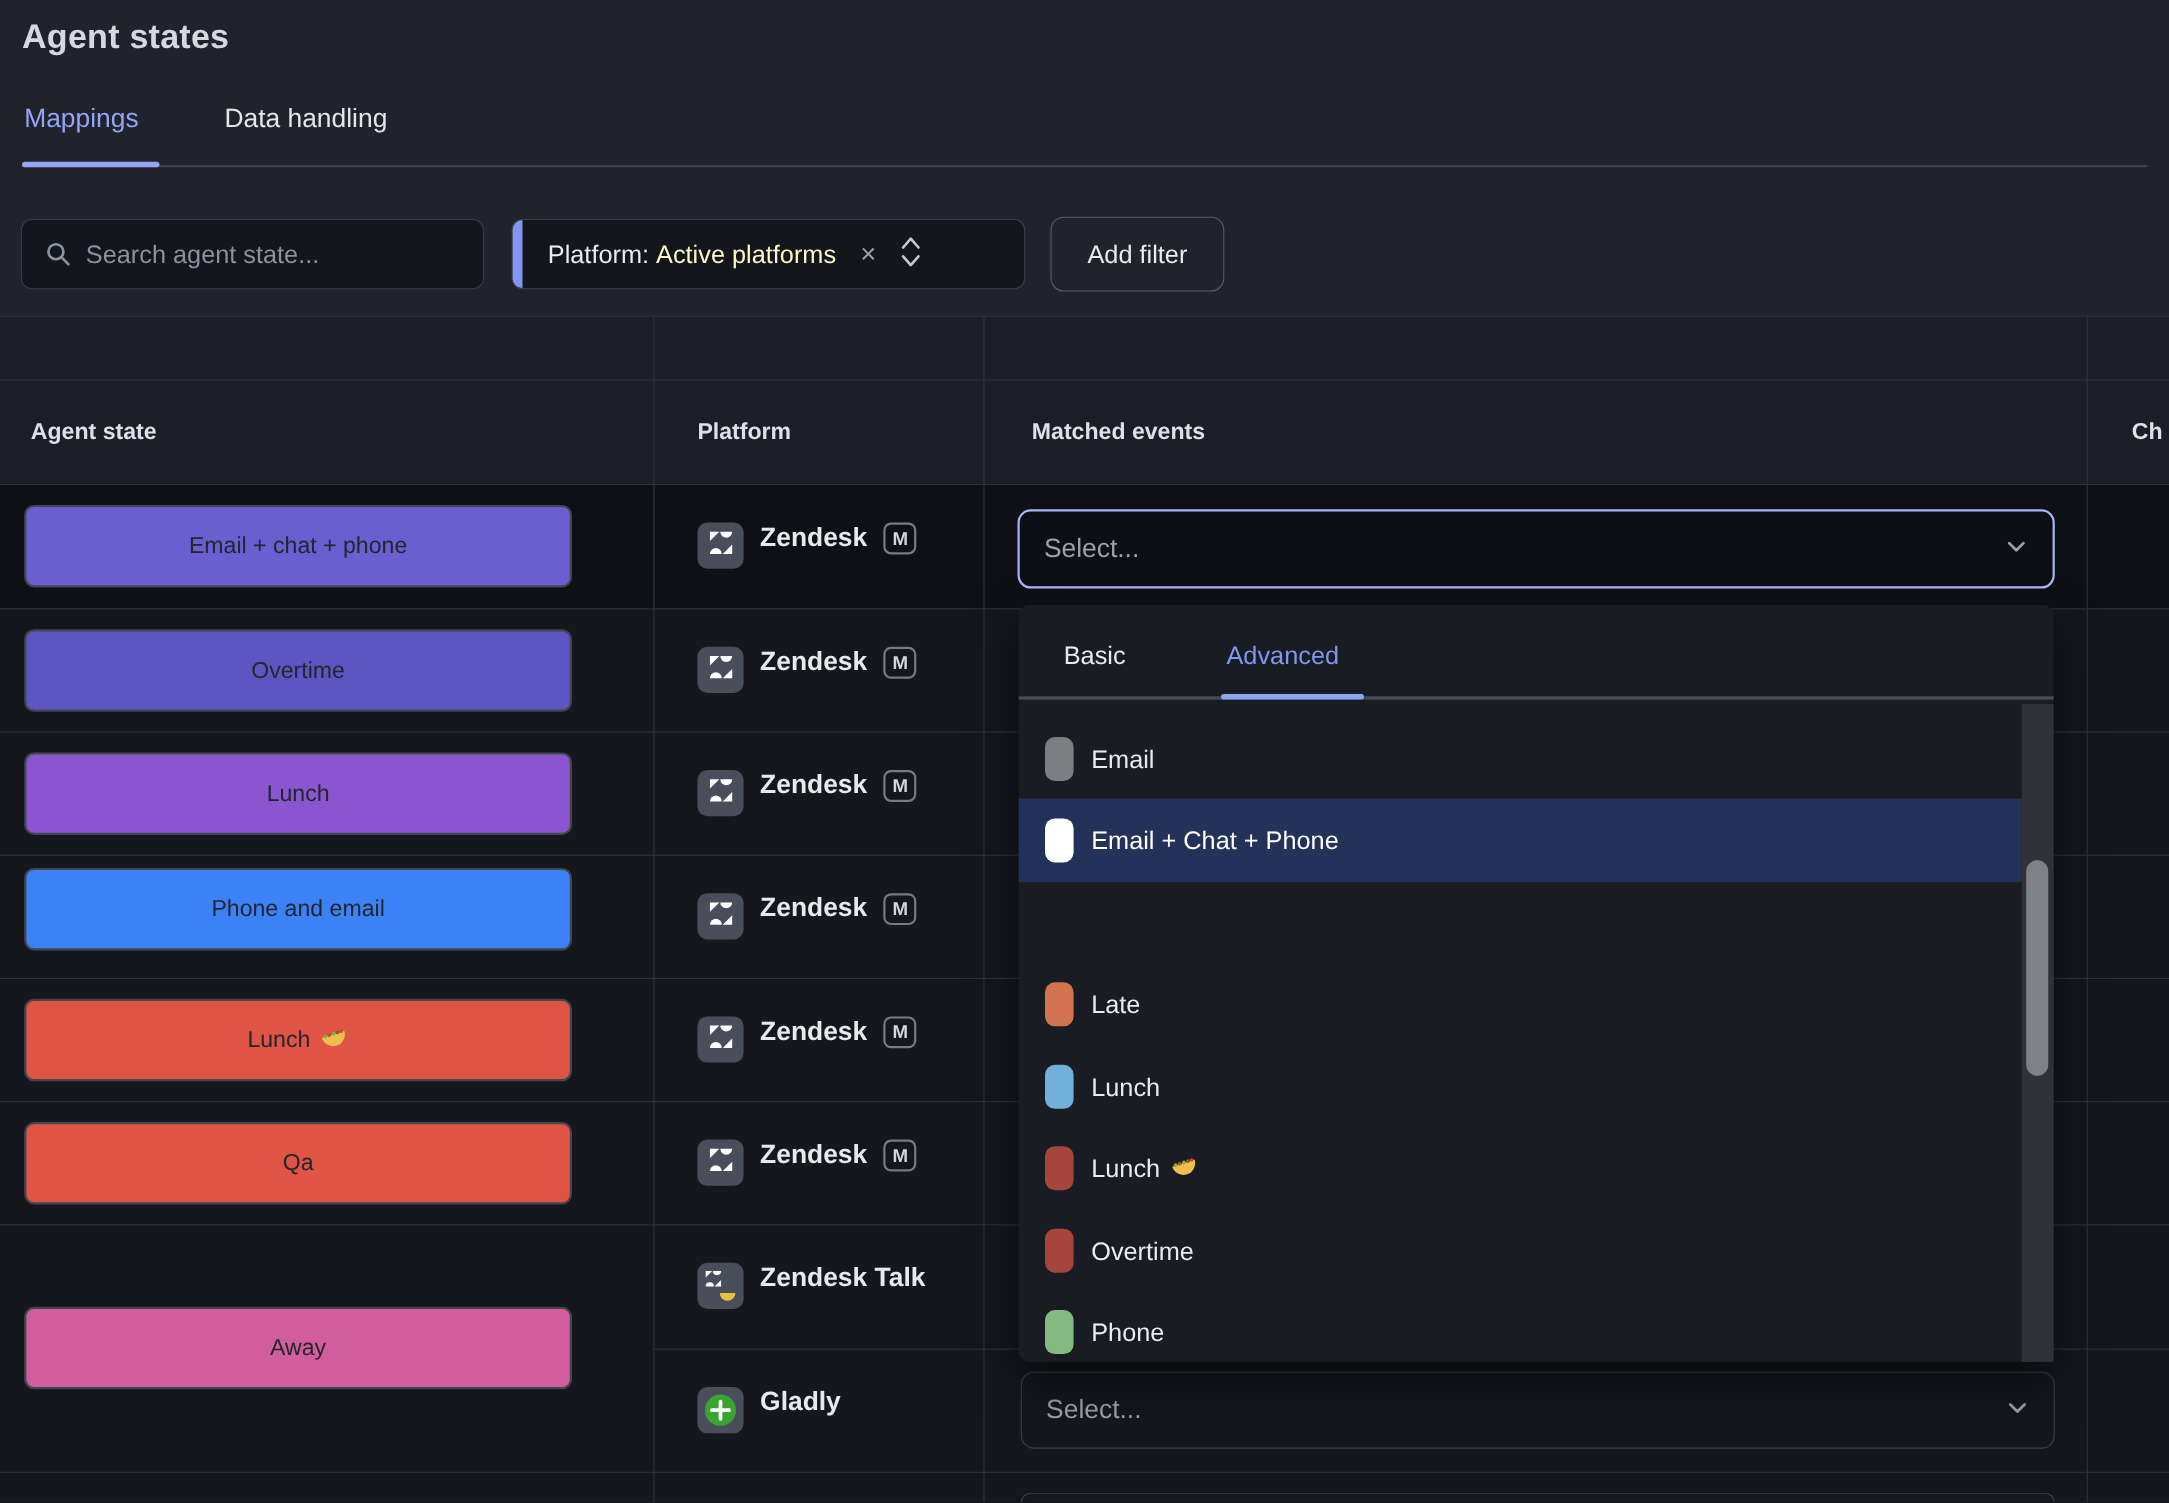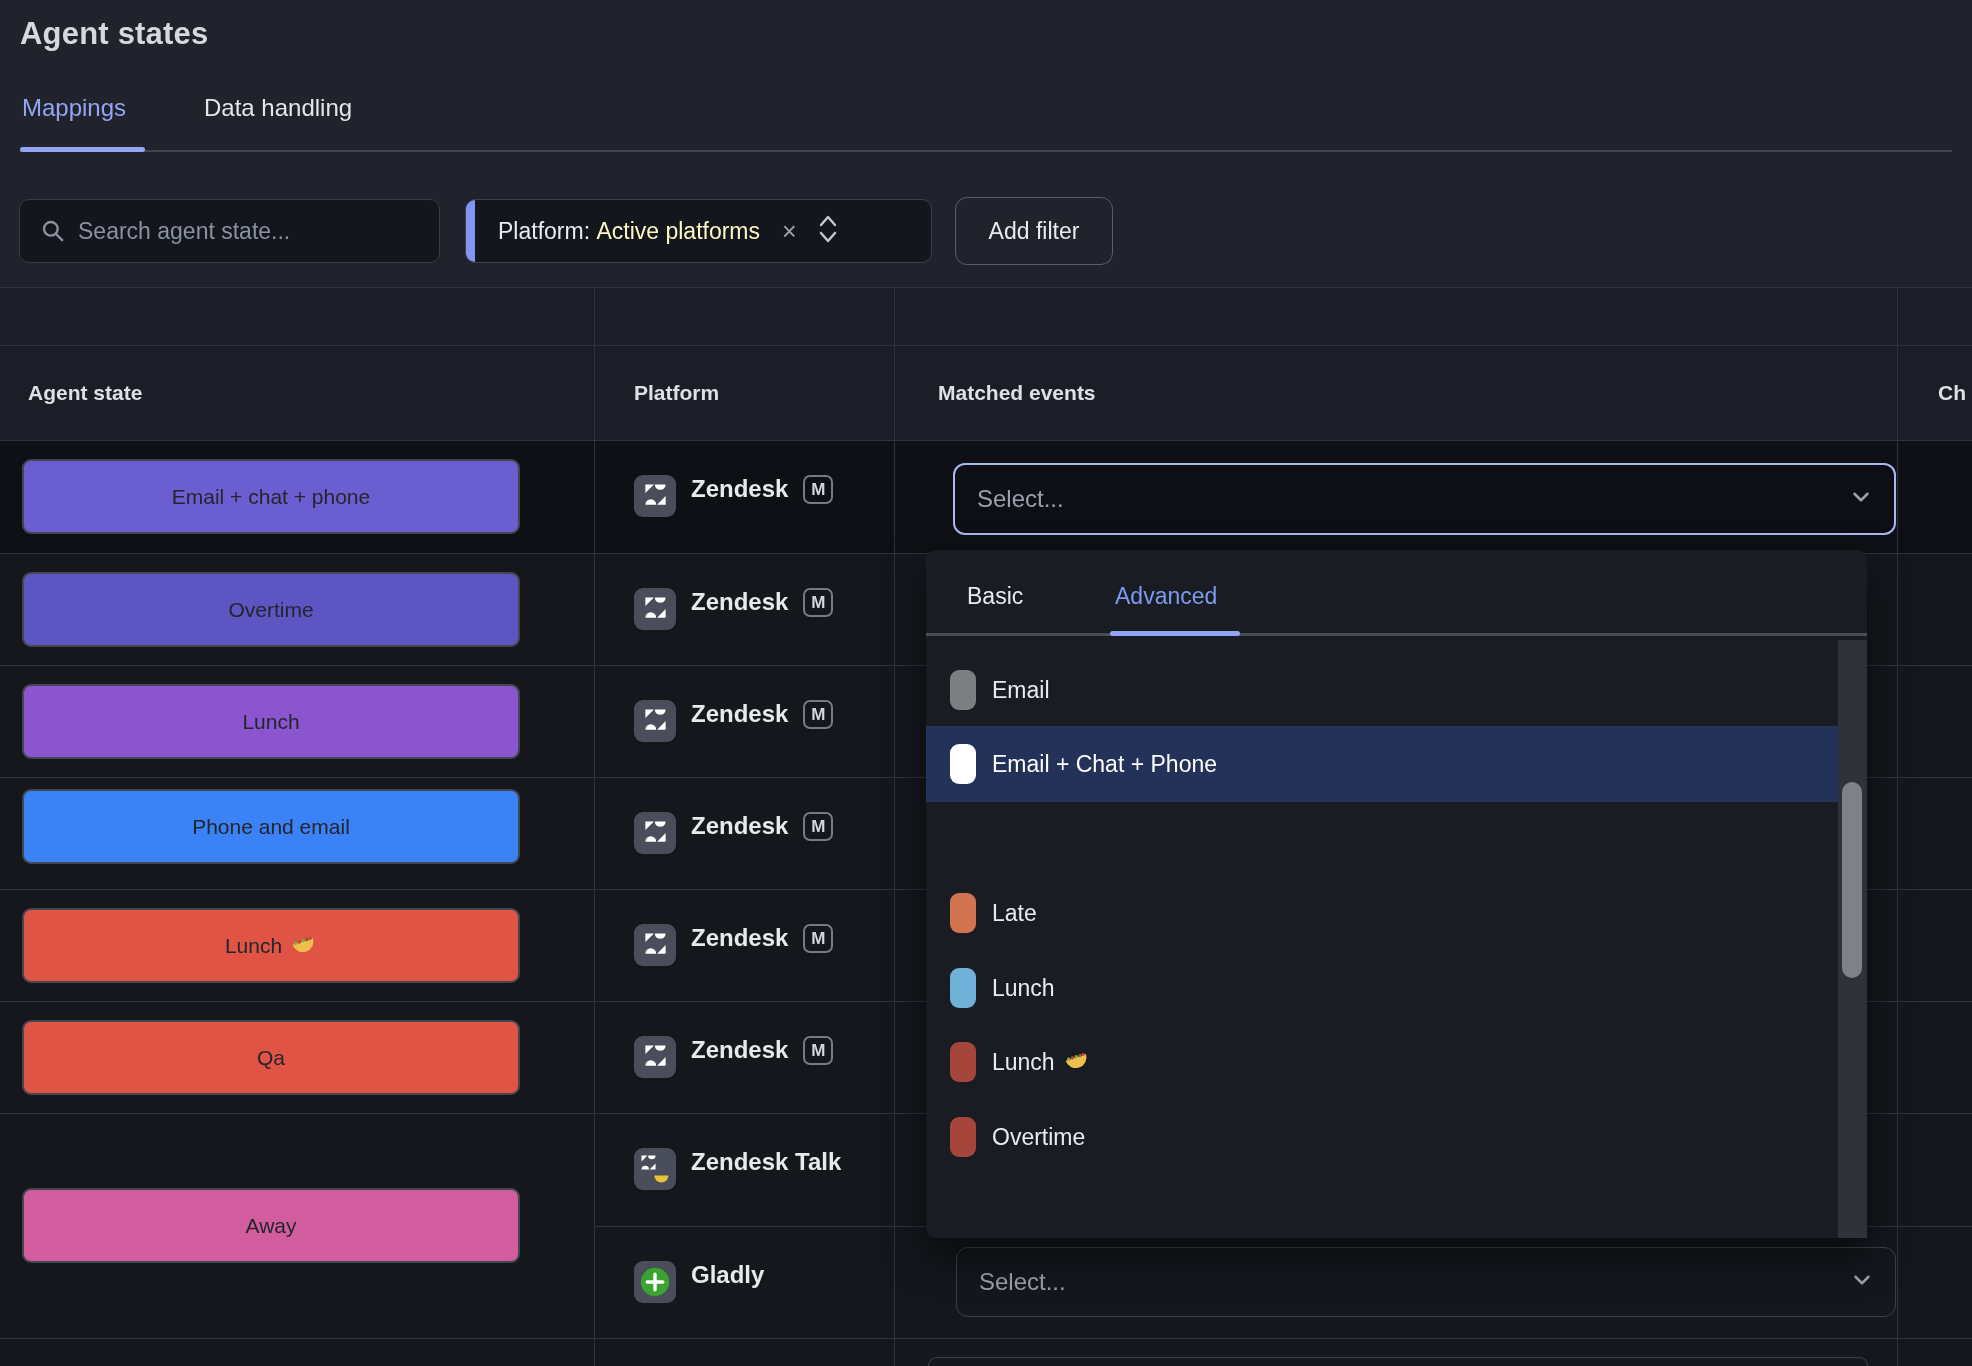--- a/index.html
+++ b/index.html
@@ -38,21 +38,21 @@
   
   .pill{left:22px;width:498px;height:75px;border:2px solid #42474f;border-radius:9px;box-sizing:border-box;display:flex;align-items:center;justify-content:center;gap:8px;font-size:21px;font-weight:500;color:#23262d;cursor:pointer;}
 
   
   .pcell{left:634px;width:280px;height:42px;display:flex;align-items:flex-start;gap:15px;}
   .ptile{width:42px;height:42px;border-radius:9px;background:#4a4e5a;display:flex;align-items:center;justify-content:center;flex:0 0 auto;}
   .pname{font-size:24px;font-weight:700;color:#e7e9ed;white-space:nowrap;}
   .mbadge{width:30px;height:29px;border:2px solid #757b86;border-radius:7px;box-sizing:border-box;display:flex;align-items:center;justify-content:center;font-size:17px;font-weight:600;color:#d2d6dd;}
 
   
-  .select{box-sizing:border-box;display:flex;align-items:center;cursor:pointer;margin-left:28px;}
+  .select{box-sizing:border-box;display:flex;align-items:center;cursor:pointer;}
   .select .ph{color:#9aa1ae;font-size:24px;margin-left:22px;flex:1;}
   .select-focused{left:925px;top:463px;width:943px;height:72px;background:#0d0f14;border:2.5px solid #a9b7f5;border-radius:12px;}
   .select-normal{left:928px;top:1247px;width:940px;height:70px;border:1.5px solid #3a404c;border-radius:12px;}
   .select-sliver{left:928px;top:1357px;width:940px;height:9px;border:1.5px solid #3a404c;border-bottom:none;border-radius:12px 12px 0 0;box-sizing:border-box;}
   .select .chev{margin-right:20px;}
 
   
   .panel{left:926px;top:550px;width:941px;height:688px;background:#1a1c23;border-radius:10px;box-shadow:0 18px 42px rgba(0,0,0,.55);}
   .dd-tab{top:583px;font-size:23px;cursor:pointer;}
   .dd-tab-basic{left:967px;color:#e8eaee;}
@@ -331,17 +331,23 @@
   </svg>
 </span>
       </span>
   </div>
   <div class="abs dd-item" style="top:1099px">
     <span class="swatch" style="background: rgb(166, 69, 60);"></span>
     <span class="dd-label">
         <span>Overtime</span>
       </span>
   </div>
+  <div class="abs dd-item" style="top:1173px">
+    <span class="swatch" style="background: rgb(133, 185, 130);"></span>
+    <span class="dd-label">
+        <span>Phone</span>
+      </span>
+  </div>
 
   <div class="abs scroll-track"></div>
   <div class="abs scroll-thumb"></div>
 
 </div>
 
 </body></html>

